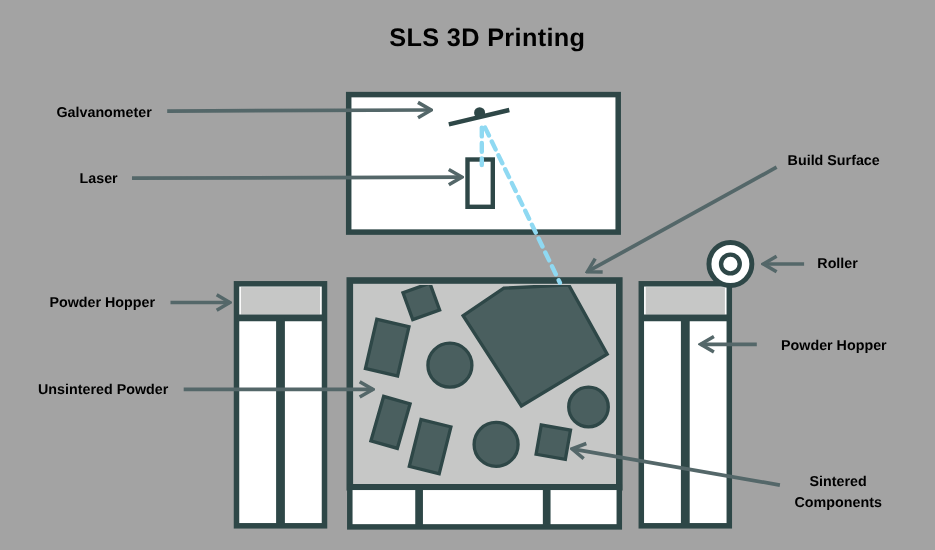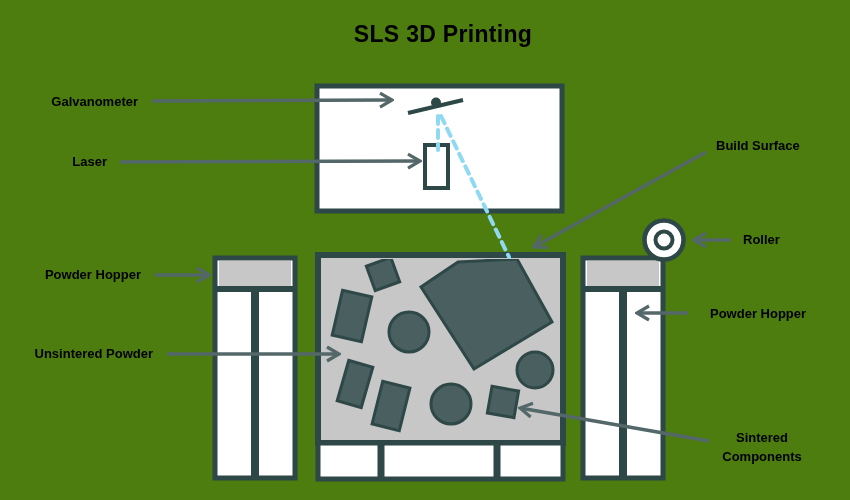--- a/index.html
+++ b/index.html
@@ -1,16 +1,16 @@
 <!DOCTYPE html>
 <html style="--outline: #2e4747; --shape_fill: #4a5f5f; --shape_border: #2e4747; --powder: #c6c7c6; --arrow: #546769; --beam: #8fd9f2; --text: #000000;"><head>
 <meta charset="utf-8">
 <style>
   html,body { margin:0; padding:0; background:#ffffff; }
-  .stage { width:850px; height:500px; position:relative; background:#4d7c0f; overflow:hidden; }
+  .stage { width:850px; height:500px; position:relative; background:#a3a3a3; overflow:hidden; }
   svg text {
     font-family: "Liberation Sans", sans-serif;
     font-weight: bold;
     font-size: 13px;
     fill: var(--text, #000);
   }
   svg .title-text { font-size: 23px; letter-spacing: 0.3px; }
   .arrow  { stroke: var(--arrow, #546769); stroke-width: 3.4; fill: none; }
   .beam   { stroke: var(--beam, #8fd9f2); stroke-width: 4; stroke-dasharray: 8 6; stroke-linecap: round; fill:none; }
   .frame  { stroke: var(--outline, #2e4747); fill: #ffffff; }

